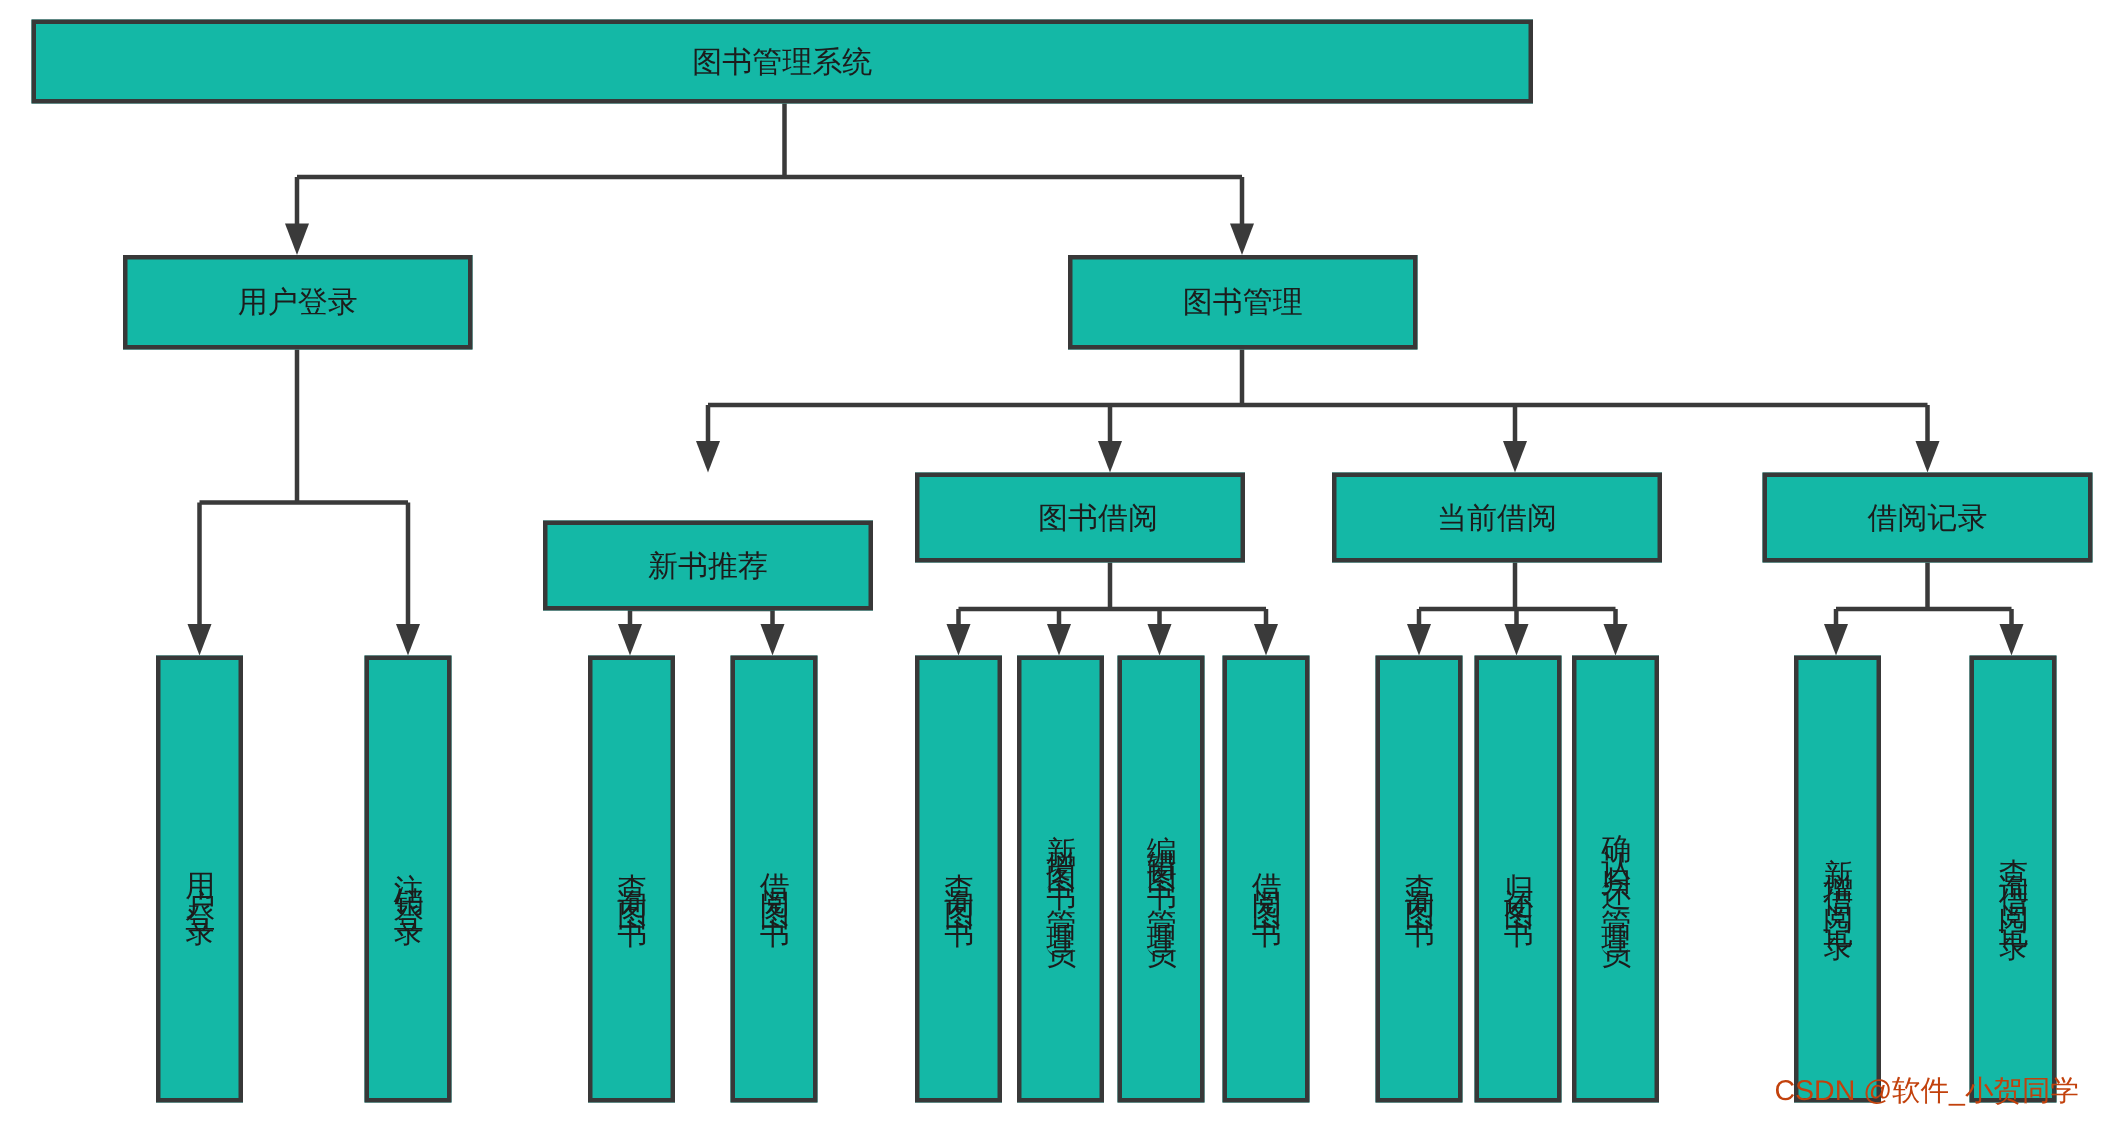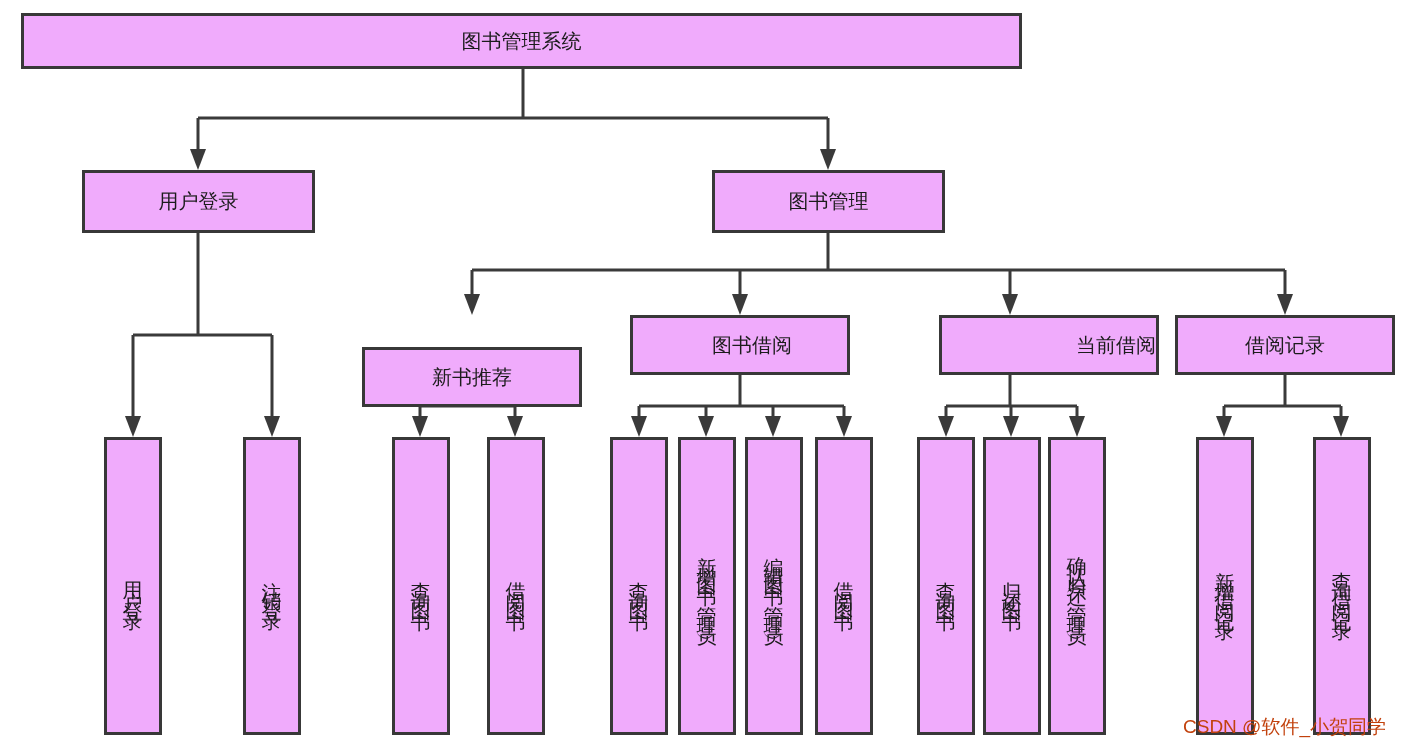--- a/index.html
+++ b/index.html
@@ -17,21 +17,21 @@
   }
   .wires {
     position: absolute;
     left: 0;
     top: 0;
     z-index: 1;
   }
   .box {
     position: absolute;
     box-sizing: border-box;
-    background: #f0abfc;
+    background: #14b8a6;
     border: 3px solid #383838;
     display: flex;
     align-items: center;
     justify-content: center;
     color: #1c1c1c;
     z-index: 2;
   }
   .box.root   { left: 21px;  top: 13px;  width: 1001px; height: 56px; font-size: 20px; }
   .box.lvl2   { top: 170px; width: 233px; height: 63px; font-size: 20px; }
   .box.lvl3   { top: 315px; width: 220px; height: 60px; font-size: 20px; }
@@ -41,22 +41,22 @@
     text-orientation: mixed;
     font-size: 20px;
     letter-spacing: 10px;
     line-height: 1;
     color: #1c1c1c;
     white-space: nowrap;
   }
   #n-user-login   { left: 82px;  }
   #n-book-mgmt    { left: 712px; font-family: Liberation Serif, serif; }
   #n-new-book     { left: 362px; margin-top: 32px; }
-  #n-book-borrow  { left: 630px; padding-left: 24px; }
-  #n-cur-borrow   { left: 939px; justify-content: flex-end; }
+  #n-book-borrow  { left: 610px; padding-left: 24px; }
+  #n-cur-borrow   { left: 888px; }
   #n-borrow-rec   { left: 1175px; text-align: right;}
   #lf-user-login  { left: 104px; }
   #lf-logout      { left: 243px; }
   #lf-nb-query    { left: 392px; }
   #lf-nb-borrow   { left: 487px; }
   #lf-bb-query    { left: 610px; }
   #lf-bb-add      { left: 678px; }
   #lf-bb-edit     { left: 745px; }
   #lf-bb-borrow   { left: 815px; }
   #lf-cb-query    { left: 917px; }

